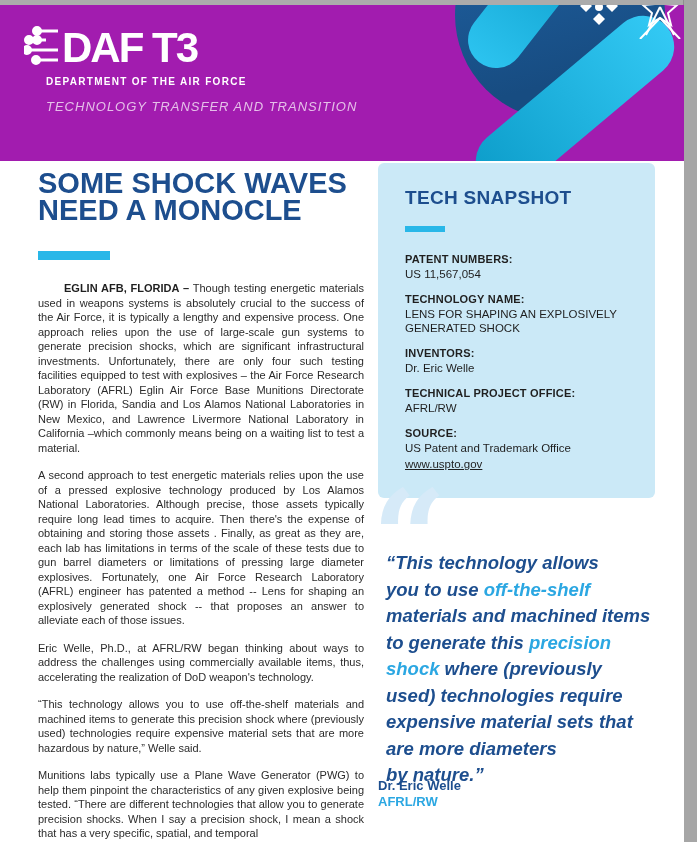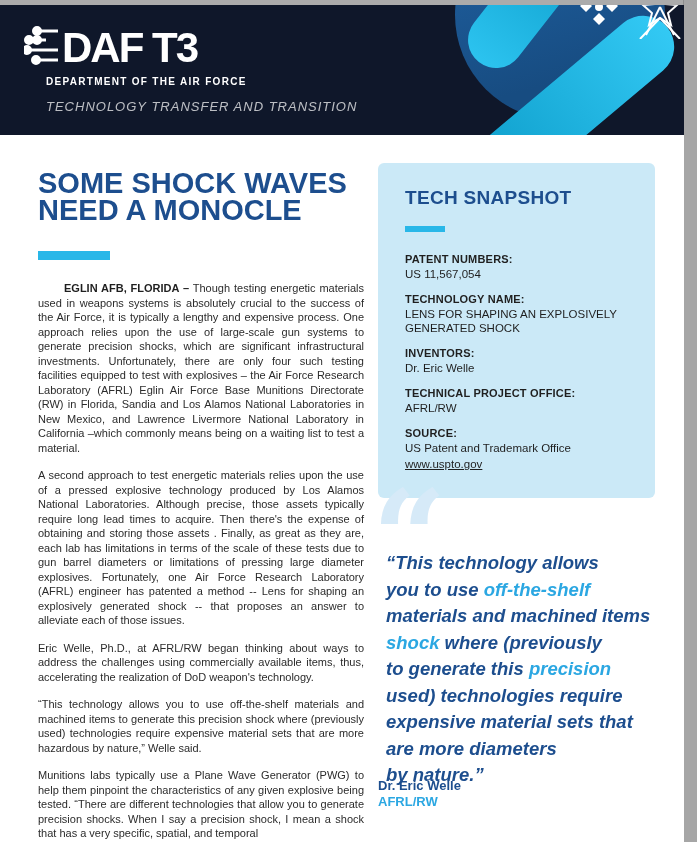--- a/index.html
+++ b/index.html
@@ -12,22 +12,22 @@
   .page{
     position:absolute;left:0;top:5px;width:684px;height:837px;
     background:#ffffff;overflow:hidden;
   }
   .gutter{
     position:absolute;right:0;top:0;width:13px;height:842px;
     background:#a6a6a6;border-left:1px solid #8f8f8f;
   }
   
   .banner{
-    position:absolute;left:0;top:0;width:684px;height:130px;
-    background:#0f172a;overflow:hidden;
+    position:absolute;left:0;top:0;width:684px;height:156px;
+    background:#a21caf;overflow:hidden;
   }
   .blob{
     position:absolute;left:455px;top:-95px;width:210px;height:210px;
     border-radius:50%;
     background:linear-gradient(165deg,#1e5d9c 20%,#174c81 75%);
   }
   .pill{position:absolute;border-radius:40px;}
   .pill-a{
     left:450px;top:-30px;width:150px;height:56px;border-radius:28px;
     transform:rotate(-52deg);
@@ -203,22 +203,22 @@
       <div class="value">US Patent and Trademark Office</div>
       <div class="value"><a href="#">www.uspto.gov</a></div>
     </div>
   </aside>
 
   <div class="quote-mark">“</div>
   <blockquote class="quote" style="margin:8px;font-style:italic;">
     <div class="qline"><span>“This technology allows</span></div>
     <div class="qline"><span>you to use </span><span class="hl">off-the-shelf</span></div>
     <div class="qline"><span>materials and machined items</span></div>
+    <div class="qline"><span>to generate this </span><span class="hl">precision</span></div>
     <div class="qline"><span class="hl">shock</span><span> where (previously</span></div>
-    <div class="qline"><span>to generate this </span><span class="hl">precision</span></div>
     <div class="qline"><span>used) technologies require</span></div>
     <div class="qline"><span>expensive material sets that</span></div>
     <div class="qline"><span>are more diameters</span></div>
     <div class="qline"><span>by nature.”</span></div>
   </blockquote>
   <div class="attr">
     <div class="attr-name">Dr. Eric Welle</div>
     <div class="attr-org">AFRL/RW</div>
   </div>
 

